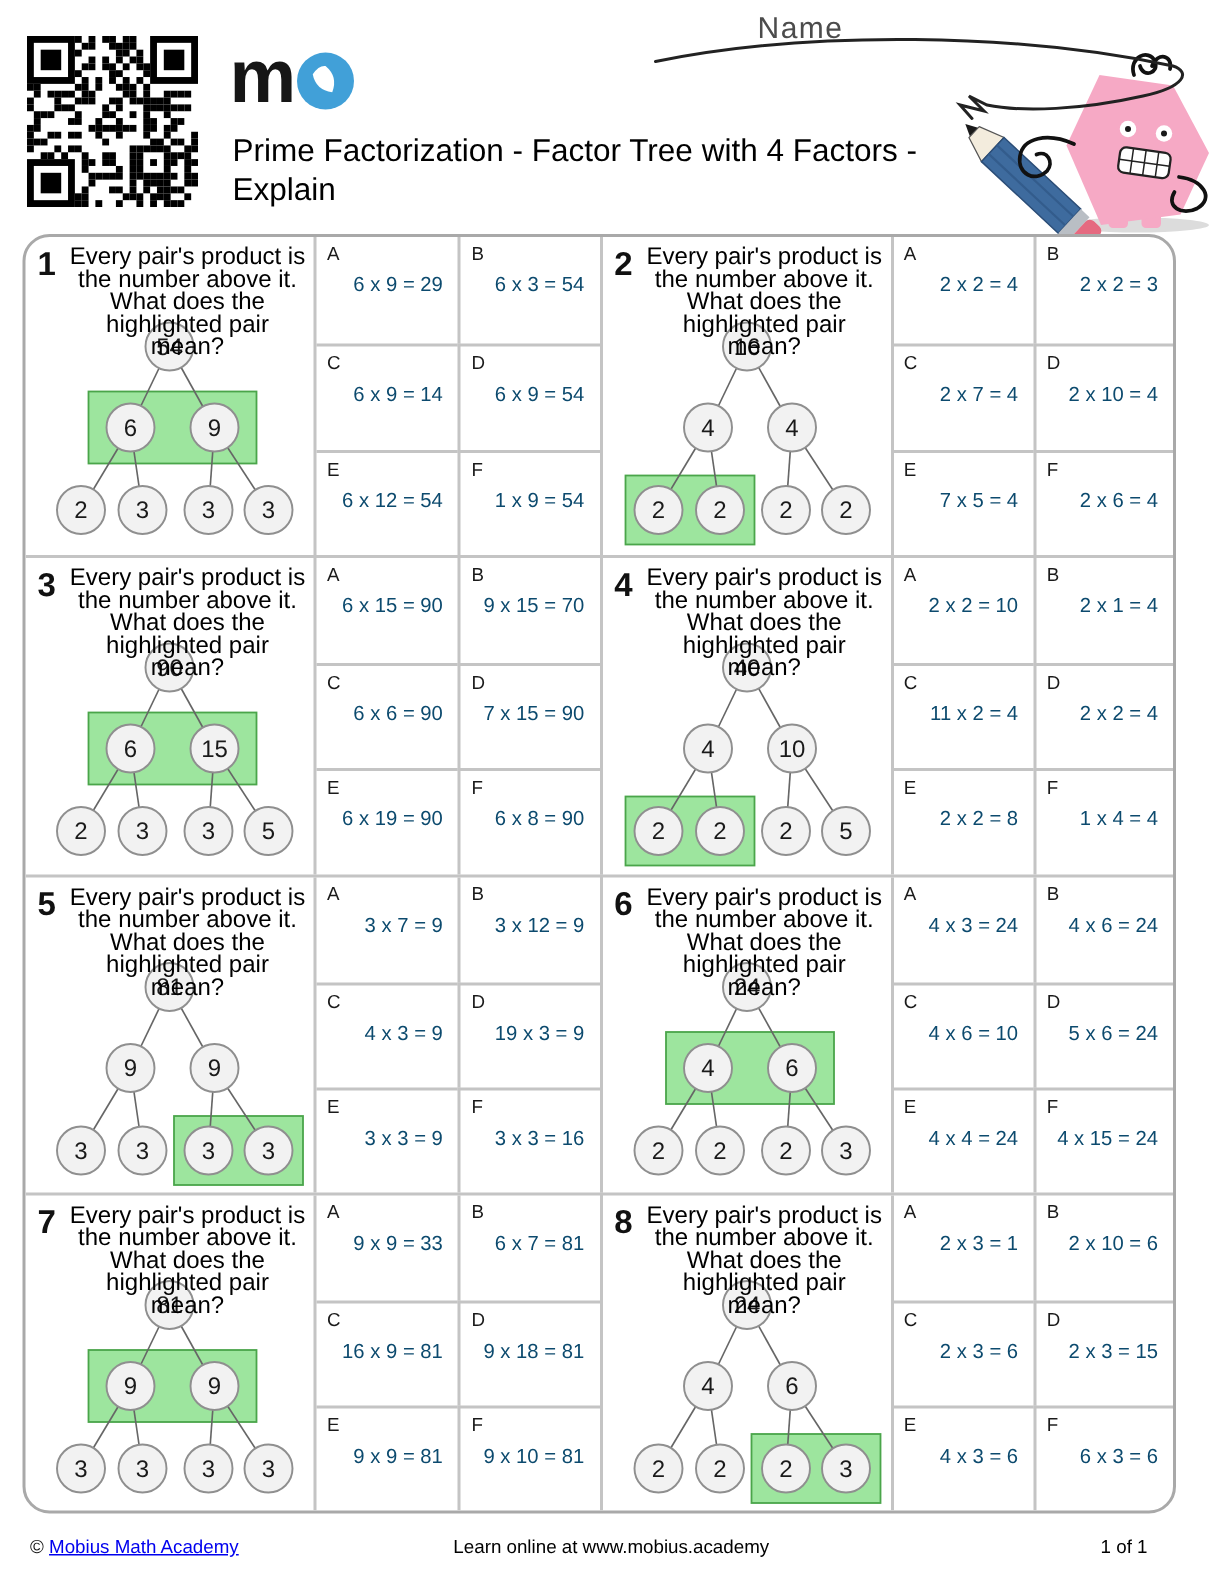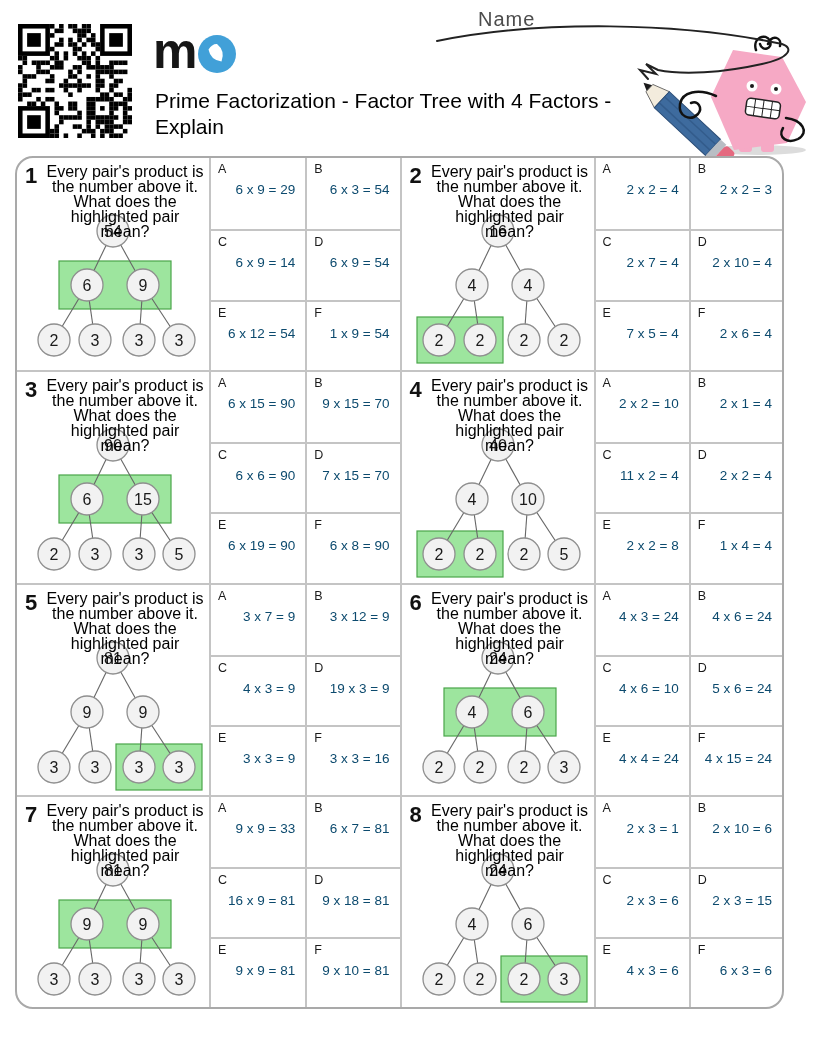--- a/index.html
+++ b/index.html
@@ -5,21 +5,21 @@
   html,body{margin:0;padding:0;background:#fff;}
   .page{position:relative;width:815px;height:1050px;background:#fff;overflow:hidden;
         font-family:"Liberation Sans", sans-serif;color:#111;}
   
   #qr{position:absolute;left:18px;top:24px;width:114px;height:114px;}
   .logo{position:absolute;left:153px;top:26px;font-size:50px;font-weight:bold;
         letter-spacing:-1px;color:#161616;display:flex;align-items:center;line-height:1;}
   .logo .o-icon{width:40px;height:40px;margin:6px 1px 0 1px;display:block;}
   .title{position:absolute;left:155px;top:88px;width:480px;font-size:21px;font-weight:normal;
          line-height:26px;color:#000;}
-  .name-label{position:absolute;left:478px;top:8px;font-size:20px;color:#4c4c4c;letter-spacing:1px;}
+  .name-label{position:absolute;left:505px;top:8px;font-size:20px;color:#4c4c4c;letter-spacing:1px;}
   .header-art{position:absolute;left:430px;top:0;width:385px;height:158px;}
   
   .wtable{position:absolute;left:15px;top:156px;width:765px;height:849px;
           border:2px solid #a9a9a9;border-radius:18px;overflow:hidden;
           display:grid;grid-template-columns:1fr 1fr;grid-template-rows:repeat(4,1fr);
           background:#fff;}
   .pcell{display:flex;border-left:2px solid #c4c4c4;border-top:2px solid #c4c4c4;min-width:0;}
   .pcell:nth-child(odd){border-left:none;}
   .pcell:nth-child(-n+2){border-top:none;}
   .ppane{position:relative;width:192px;flex:0 0 192px;}
@@ -522,21 +522,21 @@
           <div class="acell">
             <span class="alet">B</span>
             <span class="aeq">9 x 15 = 70</span>
           </div>
           <div class="acell">
             <span class="alet">C</span>
             <span class="aeq">6 x 6 = 90</span>
           </div>
           <div class="acell">
             <span class="alet">D</span>
-            <span class="aeq">7 x 15 = 70</span>
+            <span class="aeq">7 x 15 = 90</span>
           </div>
           <div class="acell">
             <span class="alet">E</span>
             <span class="aeq">6 x 19 = 90</span>
           </div>
           <div class="acell">
             <span class="alet">F</span>
             <span class="aeq">6 x 8 = 90</span>
           </div>
      </div>
@@ -881,14 +881,19 @@
             <span class="aeq">4 x 3 = 6</span>
           </div>
           <div class="acell">
             <span class="alet">F</span>
             <span class="aeq">6 x 3 = 6</span>
           </div>
      </div>
       </div>
     </div>
 
+  <div class="footer">
+    <div class="f-left"><span>© </span><span class="f-link">Mobius Math Academy</span></div>
+    <div class="f-center">Learn online at www.mobius.academy</div>
+    <div class="f-right">1 of 1</div>
+  </div>
 
 </div>
 
 </body></html>

